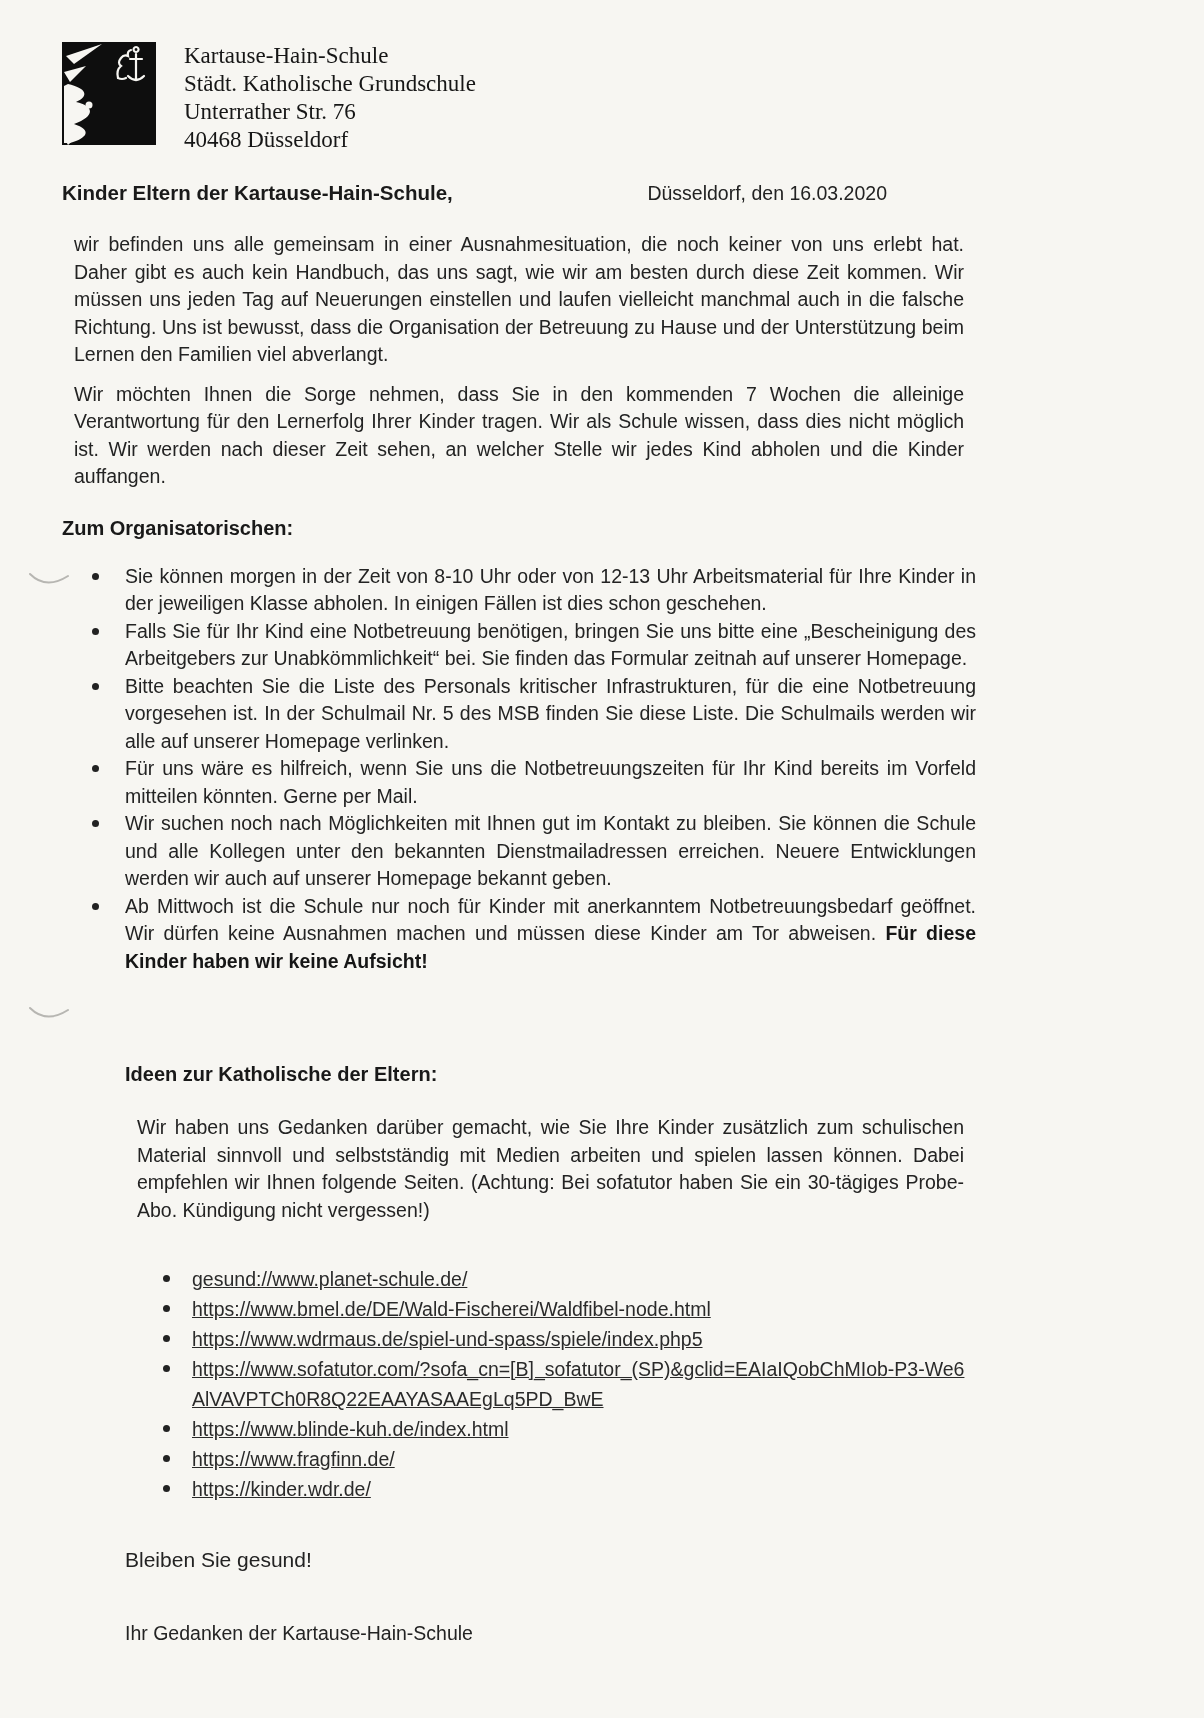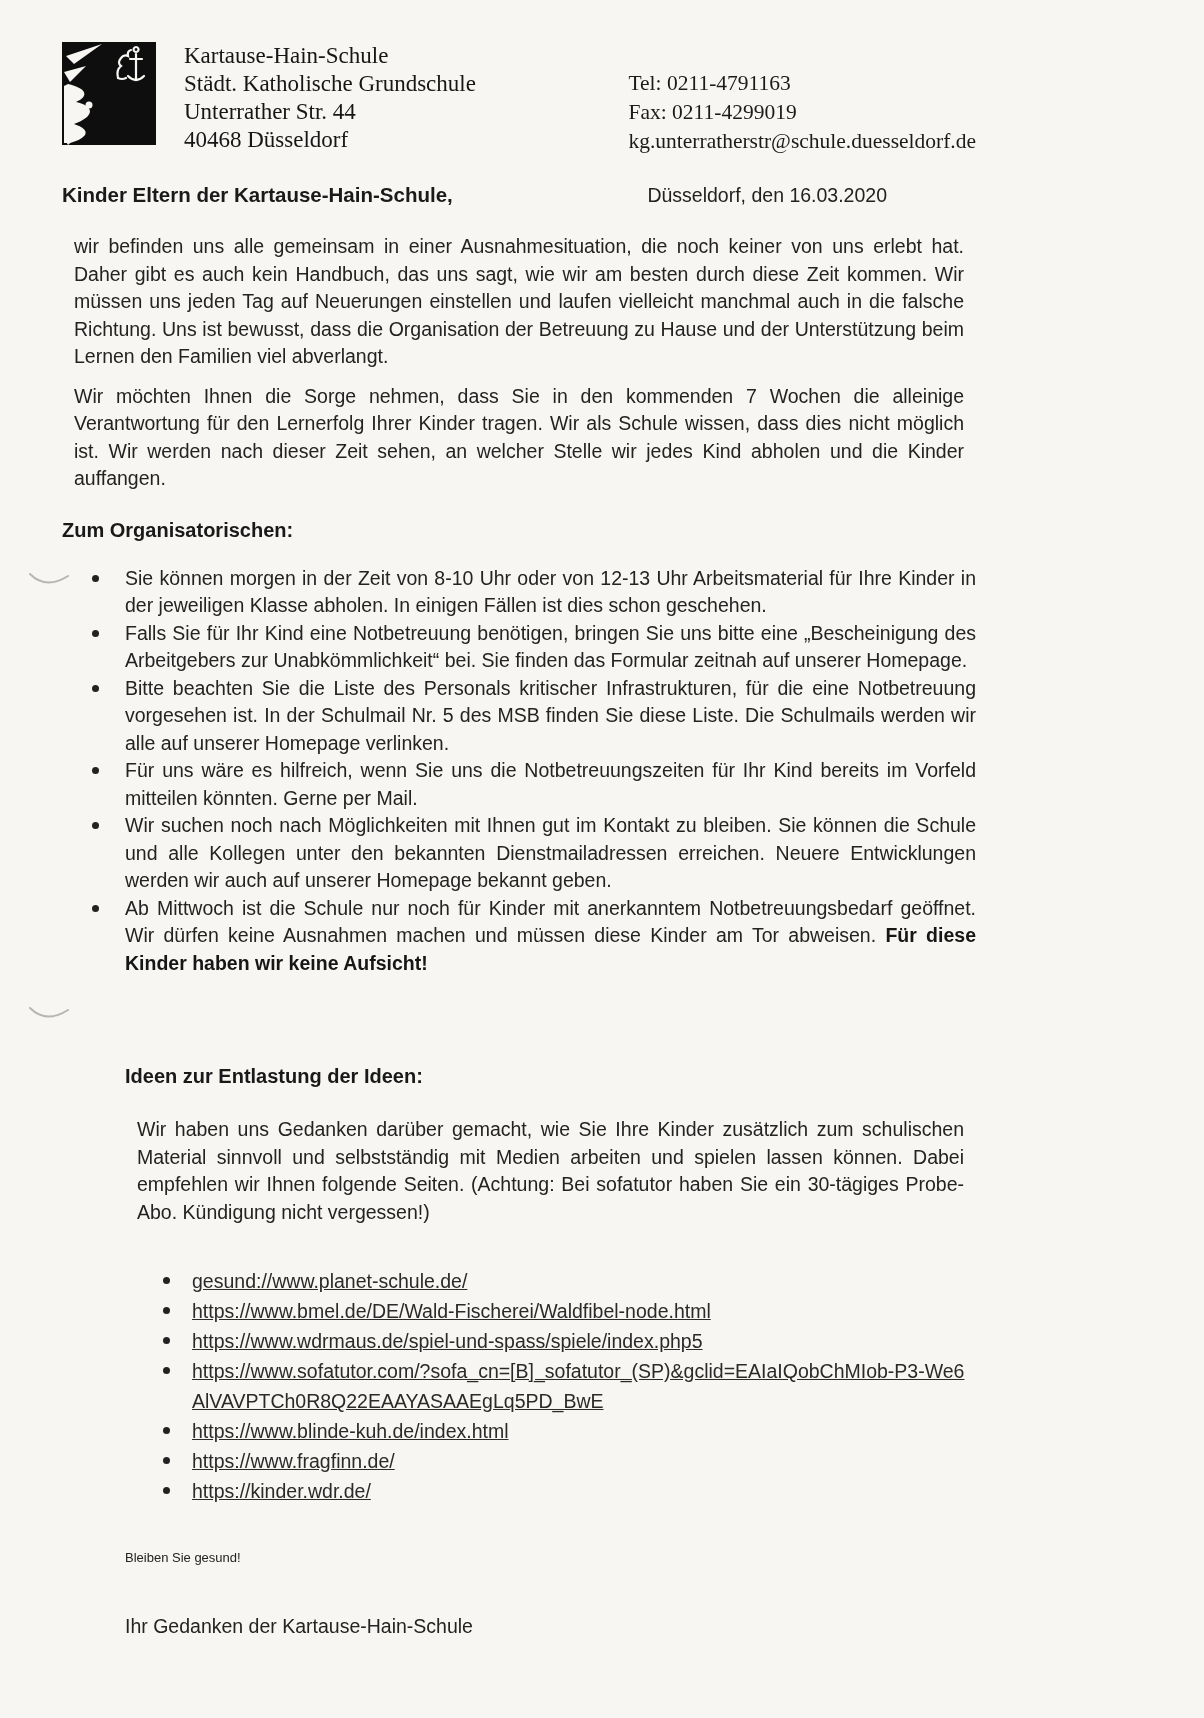--- a/index.html
+++ b/index.html
@@ -81,21 +81,21 @@
   }
   ul.link-list > li::before{
     content:"";position:absolute;left:38px;top:11px;
     width:7px;height:7px;border-radius:50%;background:#222;
   }
   .link-list .link{
     color:#2a2a2a;text-decoration:underline;
     word-break:break-all;
     cursor:pointer;
   }
-  .closing-line{margin-top:44px;font-size:13px;color:#232323;}
+  .closing-line{margin-top:44px;font-size:21px;color:#232323;}
   .signature-line{margin-top:50px;font-size:19.5px;color:#232323;}
   
   .scan-mark{position:absolute;left:28px;pointer-events:none;}
   .scan-mark-1{top:568px;}
   .scan-mark-2{top:1002px;}
 </style>
 </head>
 <body>
 
 <div class="page">
@@ -117,27 +117,22 @@
           <path d="M66 34 q8 8 16 0"></path>
           <path d="M74 10 a2.5 2.5 0 1 1 .1 0"></path>
           <path d="M56 36 q-2-8 3-12 q-4-3 0-8 q3-4 7-2 q-1-5 3-6"></path>
           <path d="M56 36 q4 2 8 0"></path>
         </g>
       </svg>
     </div>
     <div class="school-block">
       <div>Kartause-Hain-Schule</div>
       <div>Städt. Katholische Grundschule</div>
-      <div>Unterrather Str. 44</div>
+      <div>Unterrather Str. 76</div>
       <div>40468 Düsseldorf</div>
-    </div>
-    <div class="contact-block">
-      <div>Tel: 0211-4791163</div>
-      <div>Fax: 0211-4299019</div>
-      <div>kg.unterratherstr@schule.duesseldorf.de</div>
     </div>
   </div>
 
   <div class="salutation-row">
     <span class="salutation">Kinder Eltern der Kartause-Hain-Schule,</span>
     <span class="dateline">Düsseldorf, den 16.03.2020</span>
   </div>
 
   <div class="body-text">
     <p class="para">wir befinden uns alle gemeinsam in einer Ausnahmesituation, die noch keiner von uns erlebt hat. Daher gibt es auch kein Handbuch, das uns sagt, wie wir am besten durch diese Zeit kommen. Wir müssen uns jeden Tag auf Neuerungen einstellen und laufen vielleicht manchmal auch in die falsche Richtung. Uns ist bewusst, dass die Organisation der Betreuung zu Hause und der Unterstützung beim Lernen den Familien viel abverlangt.</p>
@@ -148,21 +143,21 @@
     <ul class="bullet-list">
       <li><span>Sie können morgen in der Zeit von 8-10 Uhr oder von 12-13 Uhr Arbeitsmaterial für Ihre Kinder in der jeweiligen Klasse abholen. In einigen Fällen ist dies schon geschehen.</span><span class="bold-run"></span></li>
       <li><span>Falls Sie für Ihr Kind eine Notbetreuung benötigen, bringen Sie uns bitte eine „Bescheinigung des Arbeitgebers zur Unabkömmlichkeit“ bei. Sie finden das Formular zeitnah auf unserer Homepage.</span><span class="bold-run"></span></li>
       <li><span>Bitte beachten Sie die Liste des Personals kritischer Infrastrukturen, für die eine Notbetreuung vorgesehen ist. In der Schulmail Nr. 5 des MSB finden Sie diese Liste. Die Schulmails werden wir alle auf unserer Homepage verlinken.</span><span class="bold-run"></span></li>
       <li><span>Für uns wäre es hilfreich, wenn Sie uns die Notbetreuungszeiten für Ihr Kind bereits im Vorfeld mitteilen könnten. Gerne per Mail.</span><span class="bold-run"></span></li>
       <li><span>Wir suchen noch nach Möglichkeiten mit Ihnen gut im Kontakt zu bleiben. Sie können die Schule und alle Kollegen unter den bekannten Dienstmailadressen erreichen. Neuere Entwicklungen werden wir auch auf unserer Homepage bekannt geben.</span><span class="bold-run"></span></li>
       <li><span>Ab Mittwoch ist die Schule nur noch für Kinder mit anerkanntem Notbetreuungsbedarf geöffnet. Wir dürfen keine Ausnahmen machen und müssen diese Kinder am Tor abweisen. </span><span class="bold-run">Für diese Kinder haben wir keine Aufsicht!</span></li>
     </ul>
 
     <div class="ideas">
-      <div class="ideas-heading">Ideen zur Entlastung der Ideen:</div>
+      <div class="ideas-heading">Ideen zur Katholische der Eltern:</div>
       <p class="para">Wir haben uns Gedanken darüber gemacht, wie Sie Ihre Kinder zusätzlich zum schulischen Material sinnvoll und selbstständig mit Medien arbeiten und spielen lassen können. Dabei empfehlen wir Ihnen folgende Seiten. (Achtung: Bei sofatutor haben Sie ein 30-tägiges Probe-Abo. Kündigung nicht vergessen!)</p>
 
       <ul class="link-list">
         <li><span class="link">gesund://www.planet-schule.de/</span></li>
         <li><span class="link">https://www.bmel.de/DE/Wald-Fischerei/Waldfibel-node.html</span></li>
         <li><span class="link">https://www.wdrmaus.de/spiel-und-spass/spiele/index.php5</span></li>
         <li><span class="link">https://www.sofatutor.com/?sofa_cn=[B]_sofatutor_(SP)&amp;gclid=EAIaIQobChMIob-P3-We6AlVAVPTCh0R8Q22EAAYASAAEgLq5PD_BwE</span></li>
         <li><span class="link">https://www.blinde-kuh.de/index.html</span></li>
         <li><span class="link">https://www.fragfinn.de/</span></li>
         <li><span class="link">https://kinder.wdr.de/</span></li>

